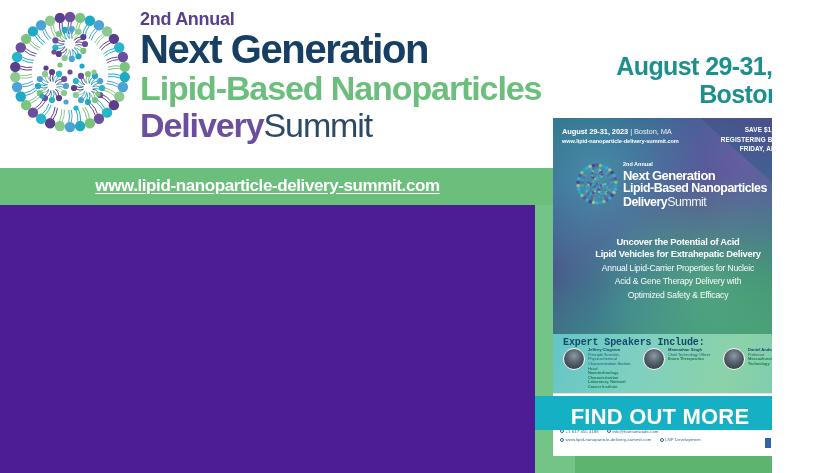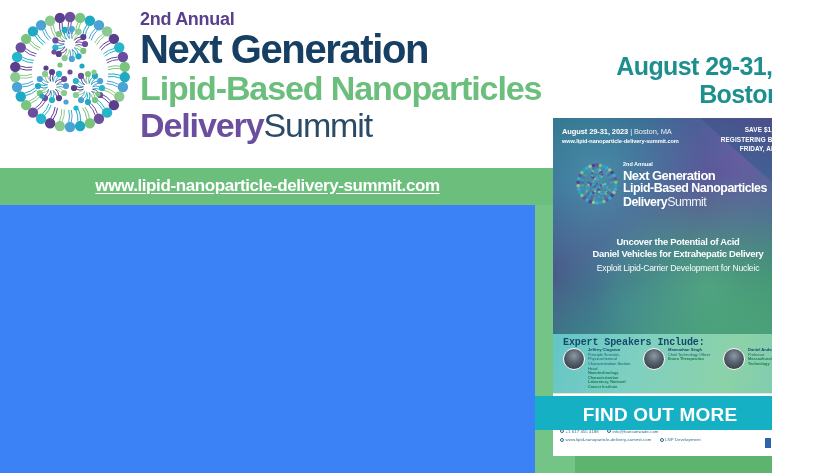--- a/index.html
+++ b/index.html
@@ -2,21 +2,21 @@
 <html><head>
 <meta charset="utf-8">
 <style>
   * { margin:0; padding:0; box-sizing:border-box; }
   html,body { width:840px; height:473px; overflow:hidden; }
   body {
     font-family:"Liberation Sans", sans-serif;
     background:#ffffff;
     position:relative;
   }
-  #root { position:absolute; inset:0; width:772px; height:473px; overflow:hidden; background:#3b82f6; }
+  #root { position:absolute; inset:0; width:772px; height:473px; overflow:hidden; background:#4c1d95; }
 
   
   .header { position:absolute; left:0; top:0; width:840px; height:168px; background:#ffffff; }
 
   .logo-mark { position:absolute; left:6px; top:8px; width:128px; height:128px; }
   .logo-mark svg { display:block; width:128px; height:128px; }
 
   .logo-text { position:absolute; left:140px; top:10px; width:420px; }
   .lt-annual {
     font-size:18px; font-weight:bold; color:#5b3f8f; letter-spacing:-0.3px;
@@ -196,21 +196,21 @@
   .vtab.agenda  { height:70px; background:#2aa3bf; }
   .vtab.partner { height:82px; background:#6cbe7c; }
 
   
   .fom-bar {
     position:absolute; left:535px; top:396px; width:305px; height:34px;
     background:#16b0c4; z-index:12;
   }
   .fom-text {
     position:absolute; left:0; top:8px; width:250px; text-align:center;
-    color:#ffffff; font-size:19px; font-weight:bold; letter-spacing:0.2px;
+    color:#ffffff; font-size:22px; font-weight:bold; letter-spacing:0.2px;
   }
   .cursor-wrap { position:absolute; left:782px; top:382px; width:58px; height:72px; z-index:20; }
   .cursor-wrap svg { display:block; width:58px; height:72px; }
 </style>
 </head>
 <body>
 
 <div id="root">
 
   <div class="header">
@@ -1002,22 +1002,24 @@
 
       <div class="br-logo-text">
         <div class="br-annual">2nd Annual</div>
         <div class="br-l1">Next Generation</div>
         <div class="br-l2">Lipid-Based Nanoparticles</div>
         <div class="br-l3"><b>Delivery</b><span>Summit</span></div>
       </div>
 
       <div class="br-sub">
         <div class="br-sub-bold">Uncover the Potential of Acid</div>
-        <div class="br-sub-bold">Daniel Vehicles for Extrahepatic Delivery</div>
-        <div class="br-sub-reg">Exploit Lipid-Carrier Development for Nucleic</div>
+        <div class="br-sub-bold">Lipid Vehicles for Extrahepatic Delivery</div>
+        <div class="br-sub-reg">Annual Lipid-Carrier Properties for Nucleic</div>
+        <div class="br-sub-reg">Acid &amp; Gene Therapy Delivery with</div>
+        <div class="br-sub-reg">Optimized Safety &amp; Efficacy</div>
       </div>
     </div>
 
     <div class="br-speakers">
       <div class="br-speakers-title">Expert Speakers Include:</div>
 
       <div class="spk" style="left:10px;">
         <div class="spk-photo"></div>
         <div class="spk-info">
           <div class="spk-name">Jeffrey Clogston</div>

